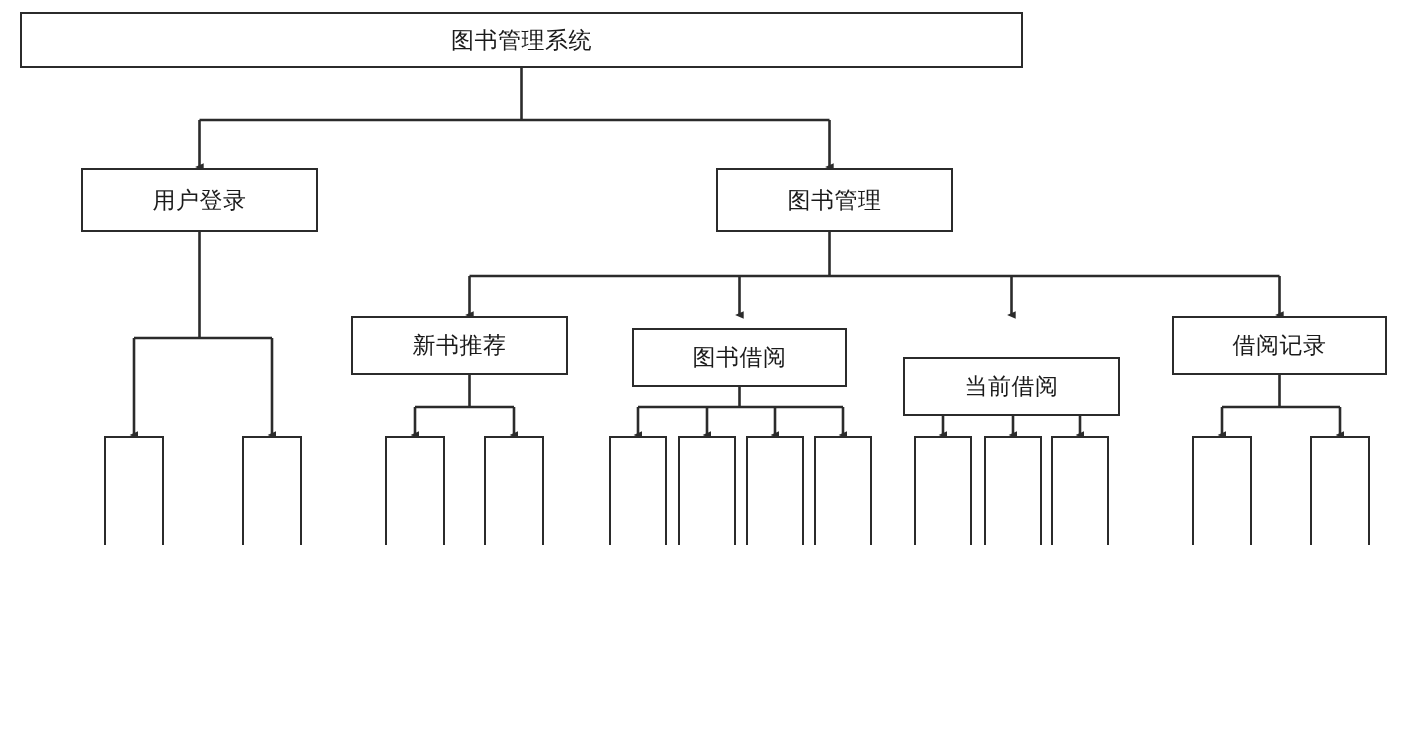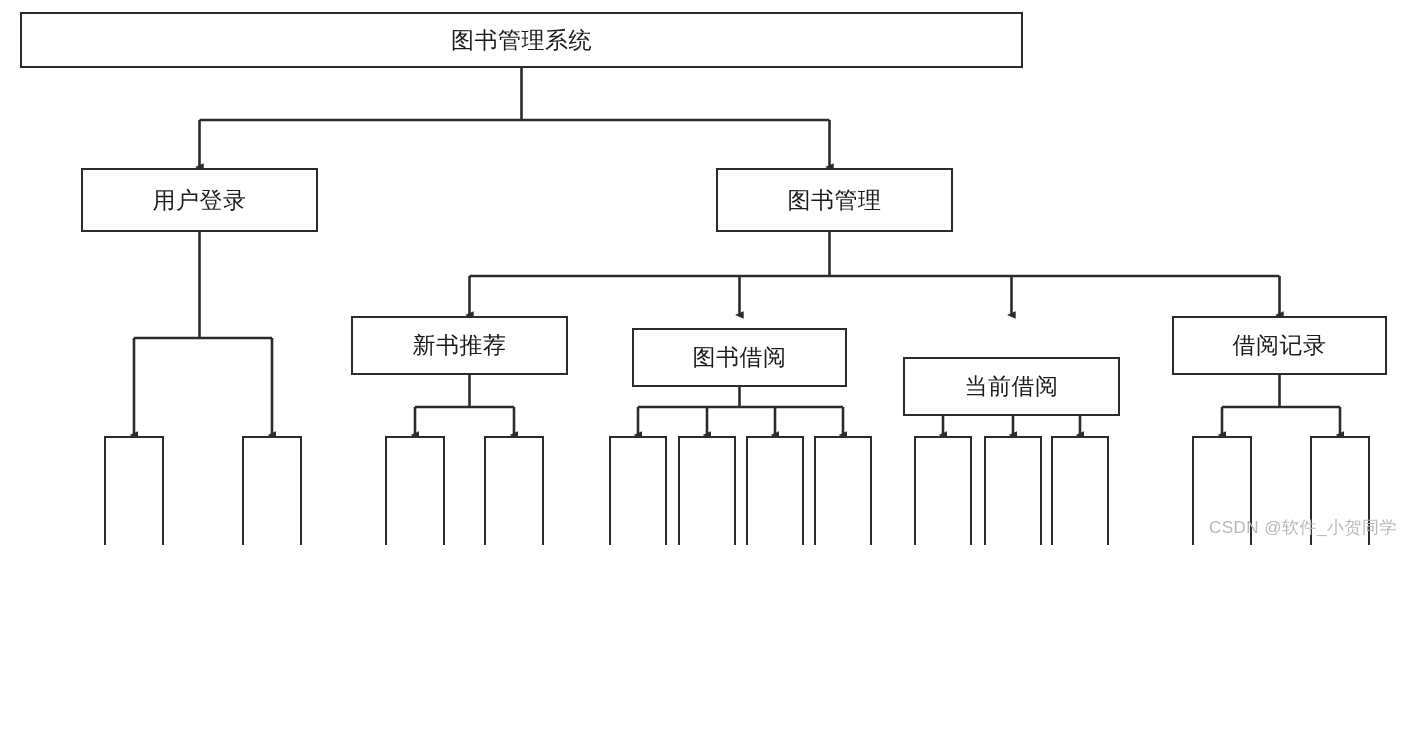--- a/index.html
+++ b/index.html
@@ -170,14 +170,13 @@
         <span class="label">确认归还（管理员）</span>
       </div>
       <div class="node vert" id="node-leaf-rec-1" style="left: 1192px; top: 436px; width: 60px; height: 300px;">
         <span class="label">新增借阅记录</span>
       </div>
       <div class="node vert" id="node-leaf-rec-2" style="left: 1310px; top: 436px; width: 60px; height: 300px;">
         <span class="label">查询借阅记录</span>
       </div>
     </div>
 
-  <div id="watermark">CSDN @软件_小贺同学</div>
 </div>
 
 </body></html>

